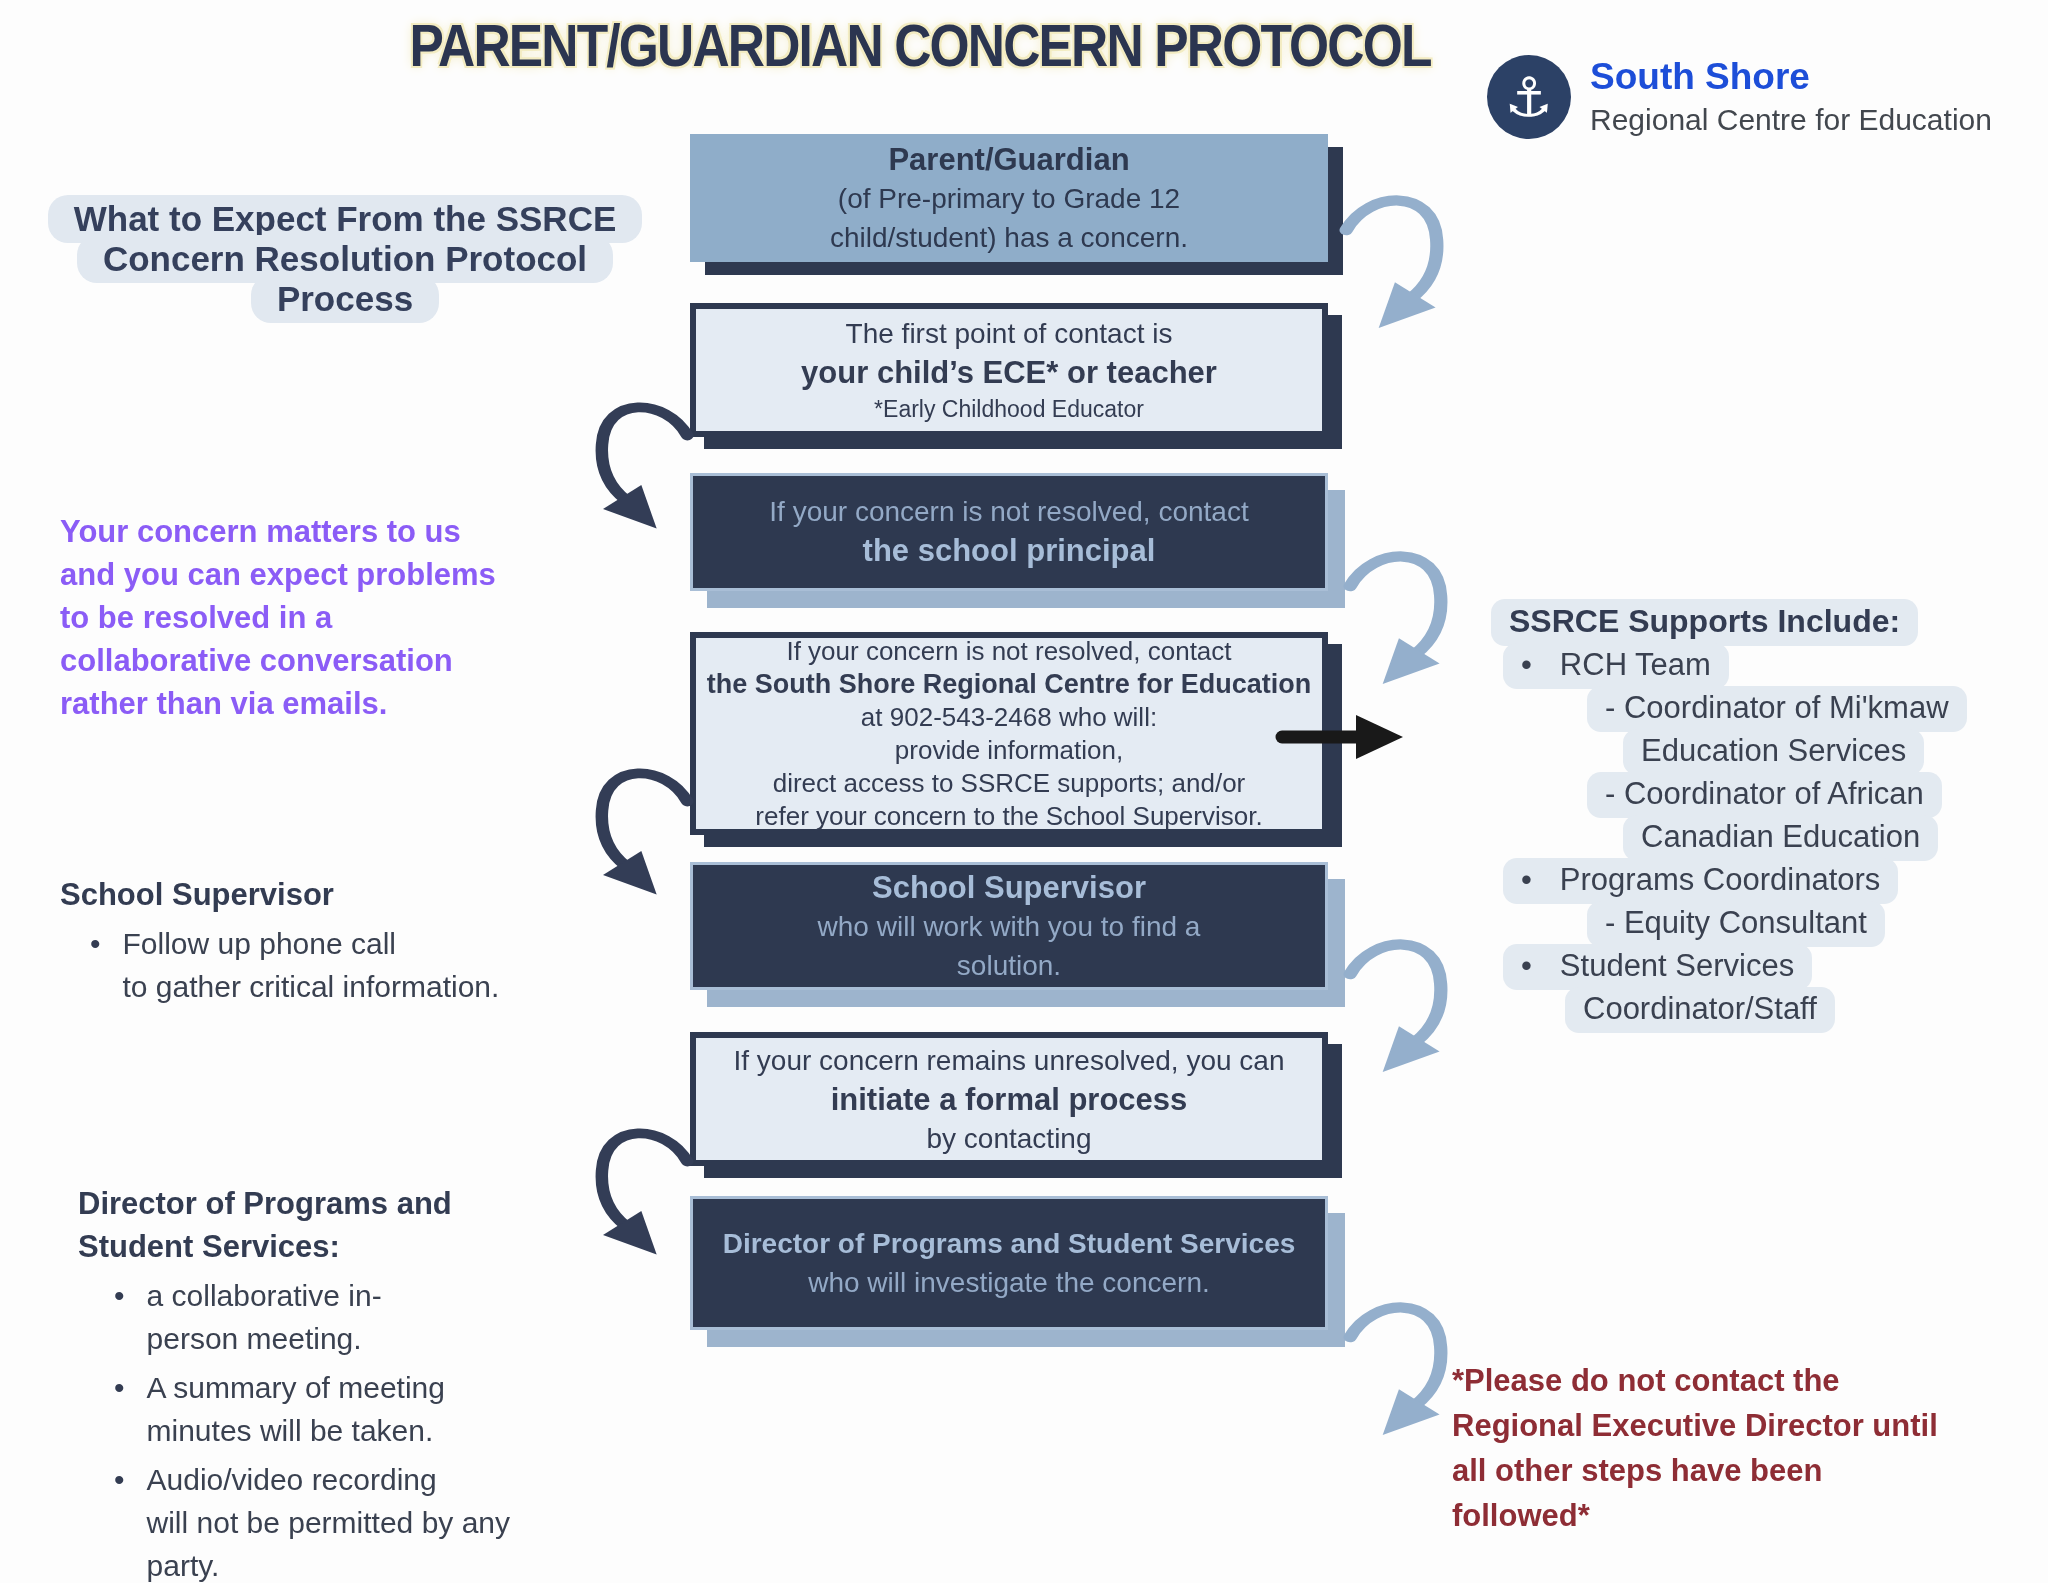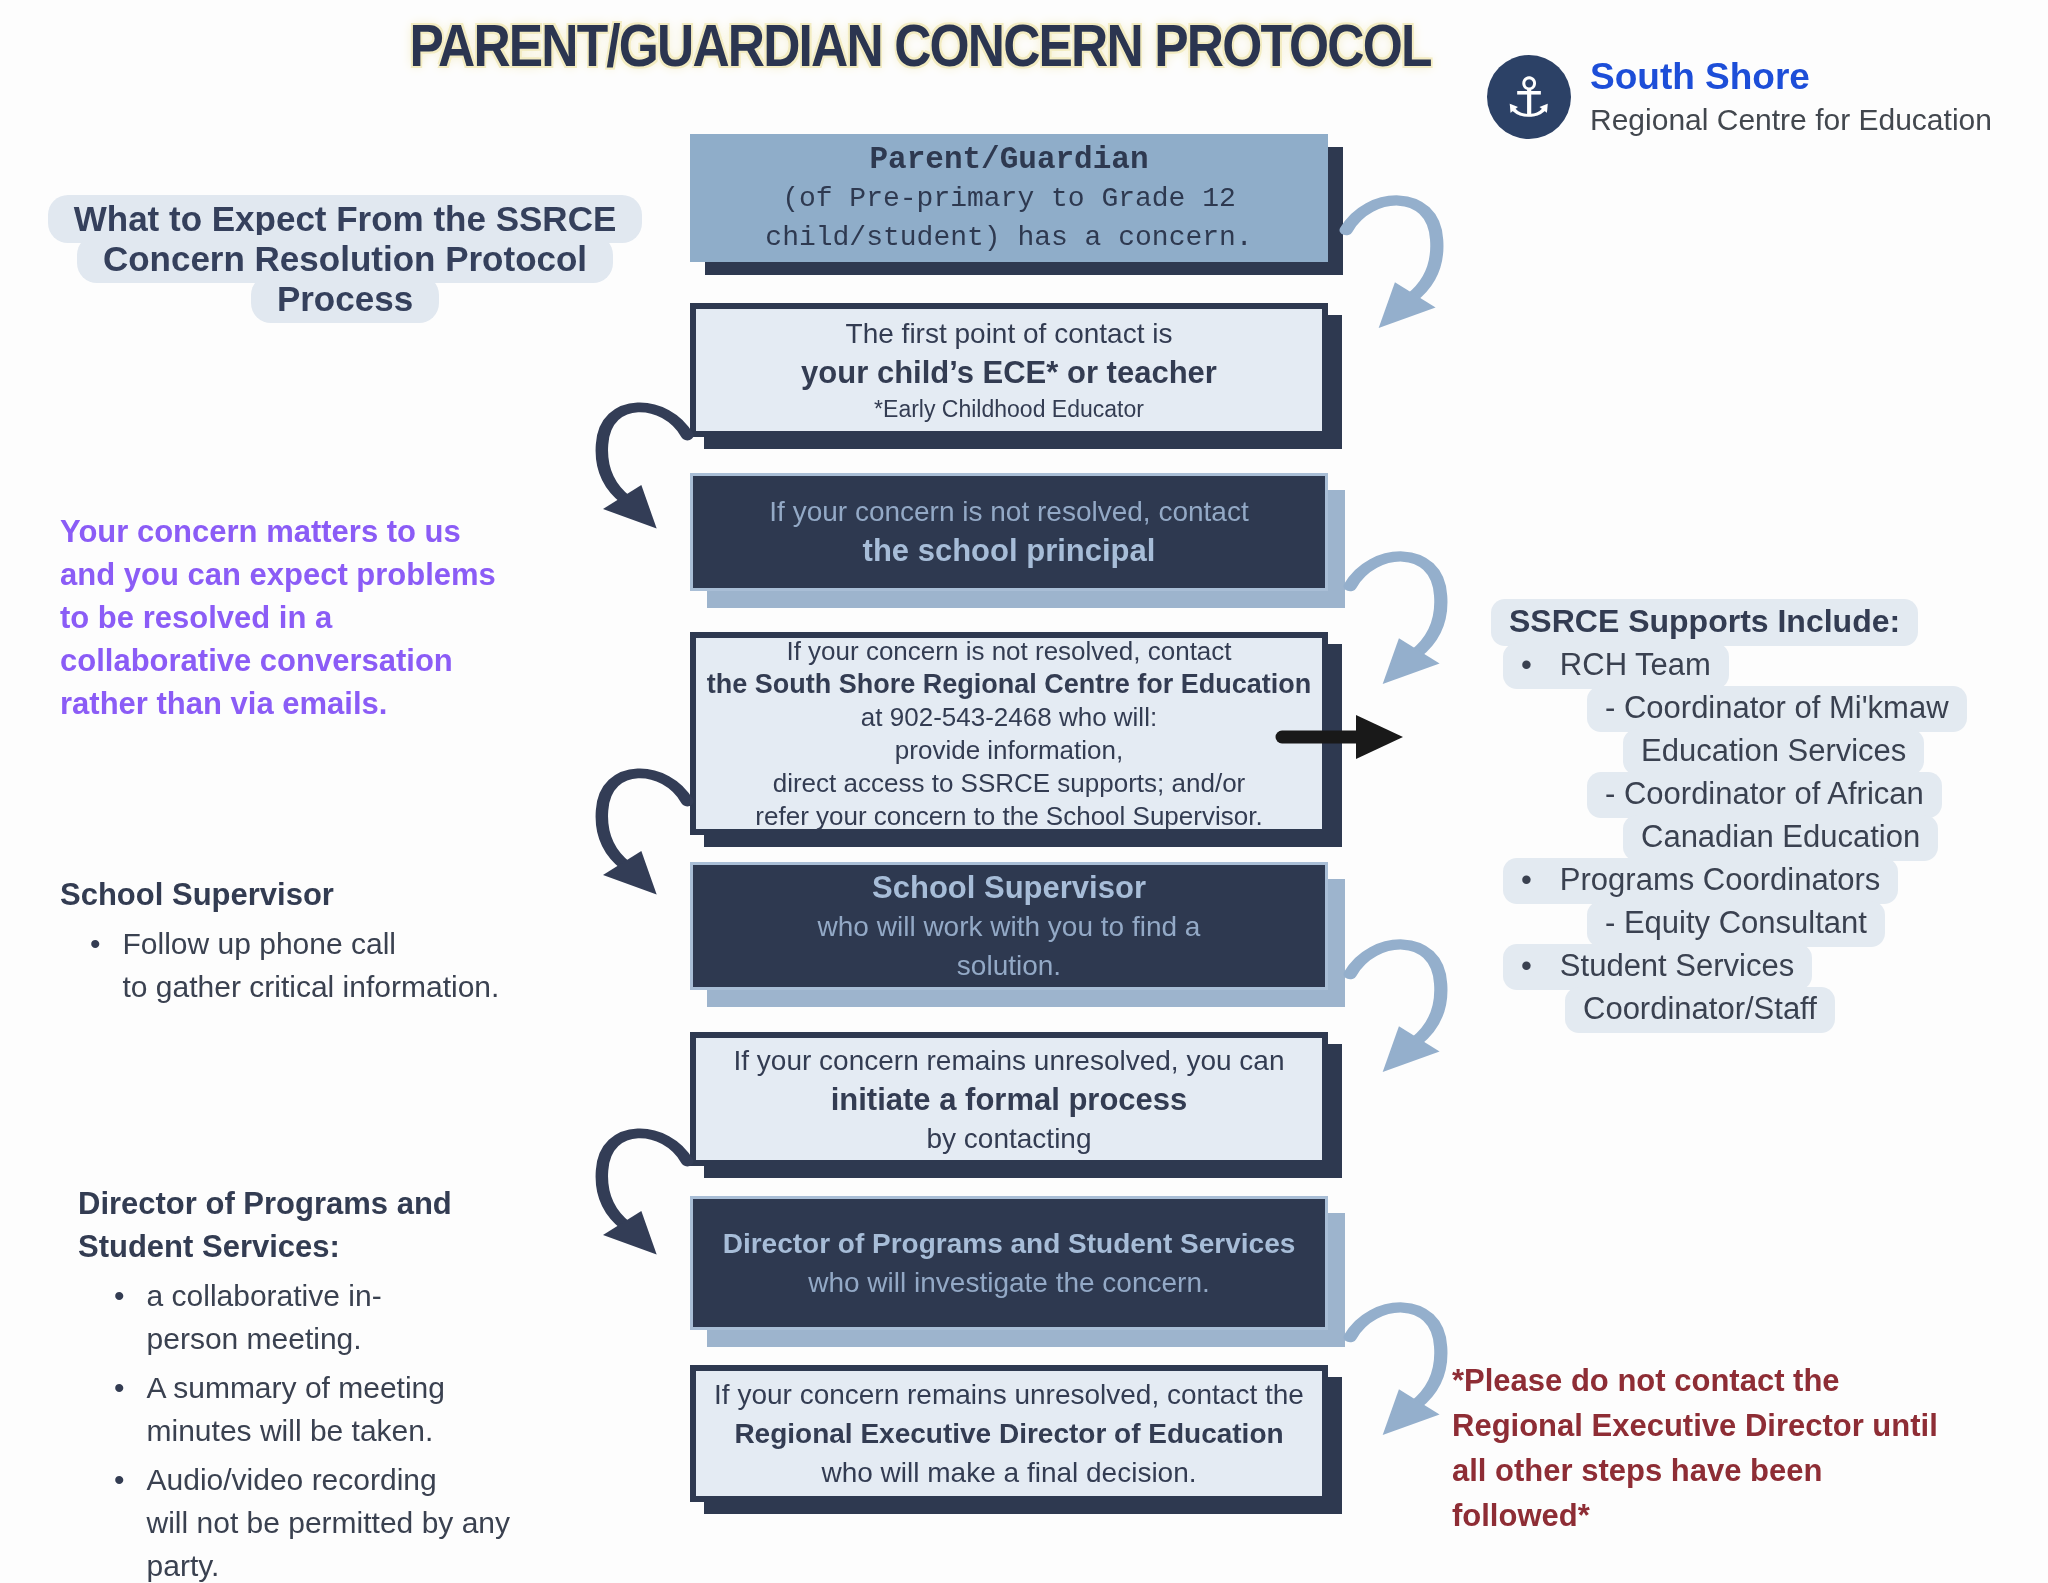--- a/index.html
+++ b/index.html
@@ -129,21 +129,21 @@
 minutes will be taken.</span>
     </div>
     <div class="lrow">
       <span class="ldot">•</span>
       <span class="ltext">Audio/video recording
 will not be permitted by any
 party.</span>
     </div>
   </div>
 
-  <div class="box steel" style="top:134px;height:128px;font-family:Liberation Mono, monospace;">
+  <div class="box steel" style="top:134px;height:128px;">
     <div class="bl b">Parent/Guardian</div>
     <div class="bl">(of Pre-primary to Grade 12</div>
     <div class="bl">child/student) has a concern.</div>
   </div>
 
   <div class="box light" style="top:303px;height:134px;">
     <div class="bl">The first point of contact is</div>
     <div class="bl b">your child’s ECE* or teacher</div>
     <div class="bl sm">*Early Childhood Educator</div>
   </div>
@@ -172,25 +172,20 @@
     <div class="bl">If your concern remains unresolved, you can</div>
     <div class="bl b">initiate a formal process</div>
     <div class="bl">by contacting</div>
   </div>
 
   <div class="box dark" style="top:1196px;height:134px;">
     <div class="bl b28">Director of Programs and Student Services</div>
     <div class="bl">who will investigate the concern.</div>
   </div>
 
-  <div class="box light" style="top:1365px;height:137px;">
-    <div class="bl">If your concern remains unresolved, contact the</div>
-    <div class="bl b28">Regional Executive Director of Education</div>
-    <div class="bl">who will make a final decision.</div>
-  </div>
 
   <div class="supports">
     <div class="srow head"><span class="hl2">SSRCE Supports Include:</span></div>
     <div class="srow b"><span class="hl2"><span class="dot">•</span><span>RCH Team</span></span></div>
     <div class="srow dc"><span class="hl2">- Coordinator of Mi'kmaw</span></div>
     <div class="srow cc"><span class="hl2">Education Services</span></div>
     <div class="srow dc"><span class="hl2">- Coordinator of African</span></div>
     <div class="srow cc"><span class="hl2">Canadian Education</span></div>
     <div class="srow b"><span class="hl2"><span class="dot">•</span><span>Programs Coordinators</span></span></div>
     <div class="srow dc"><span class="hl2">- Equity Consultant</span></div>

